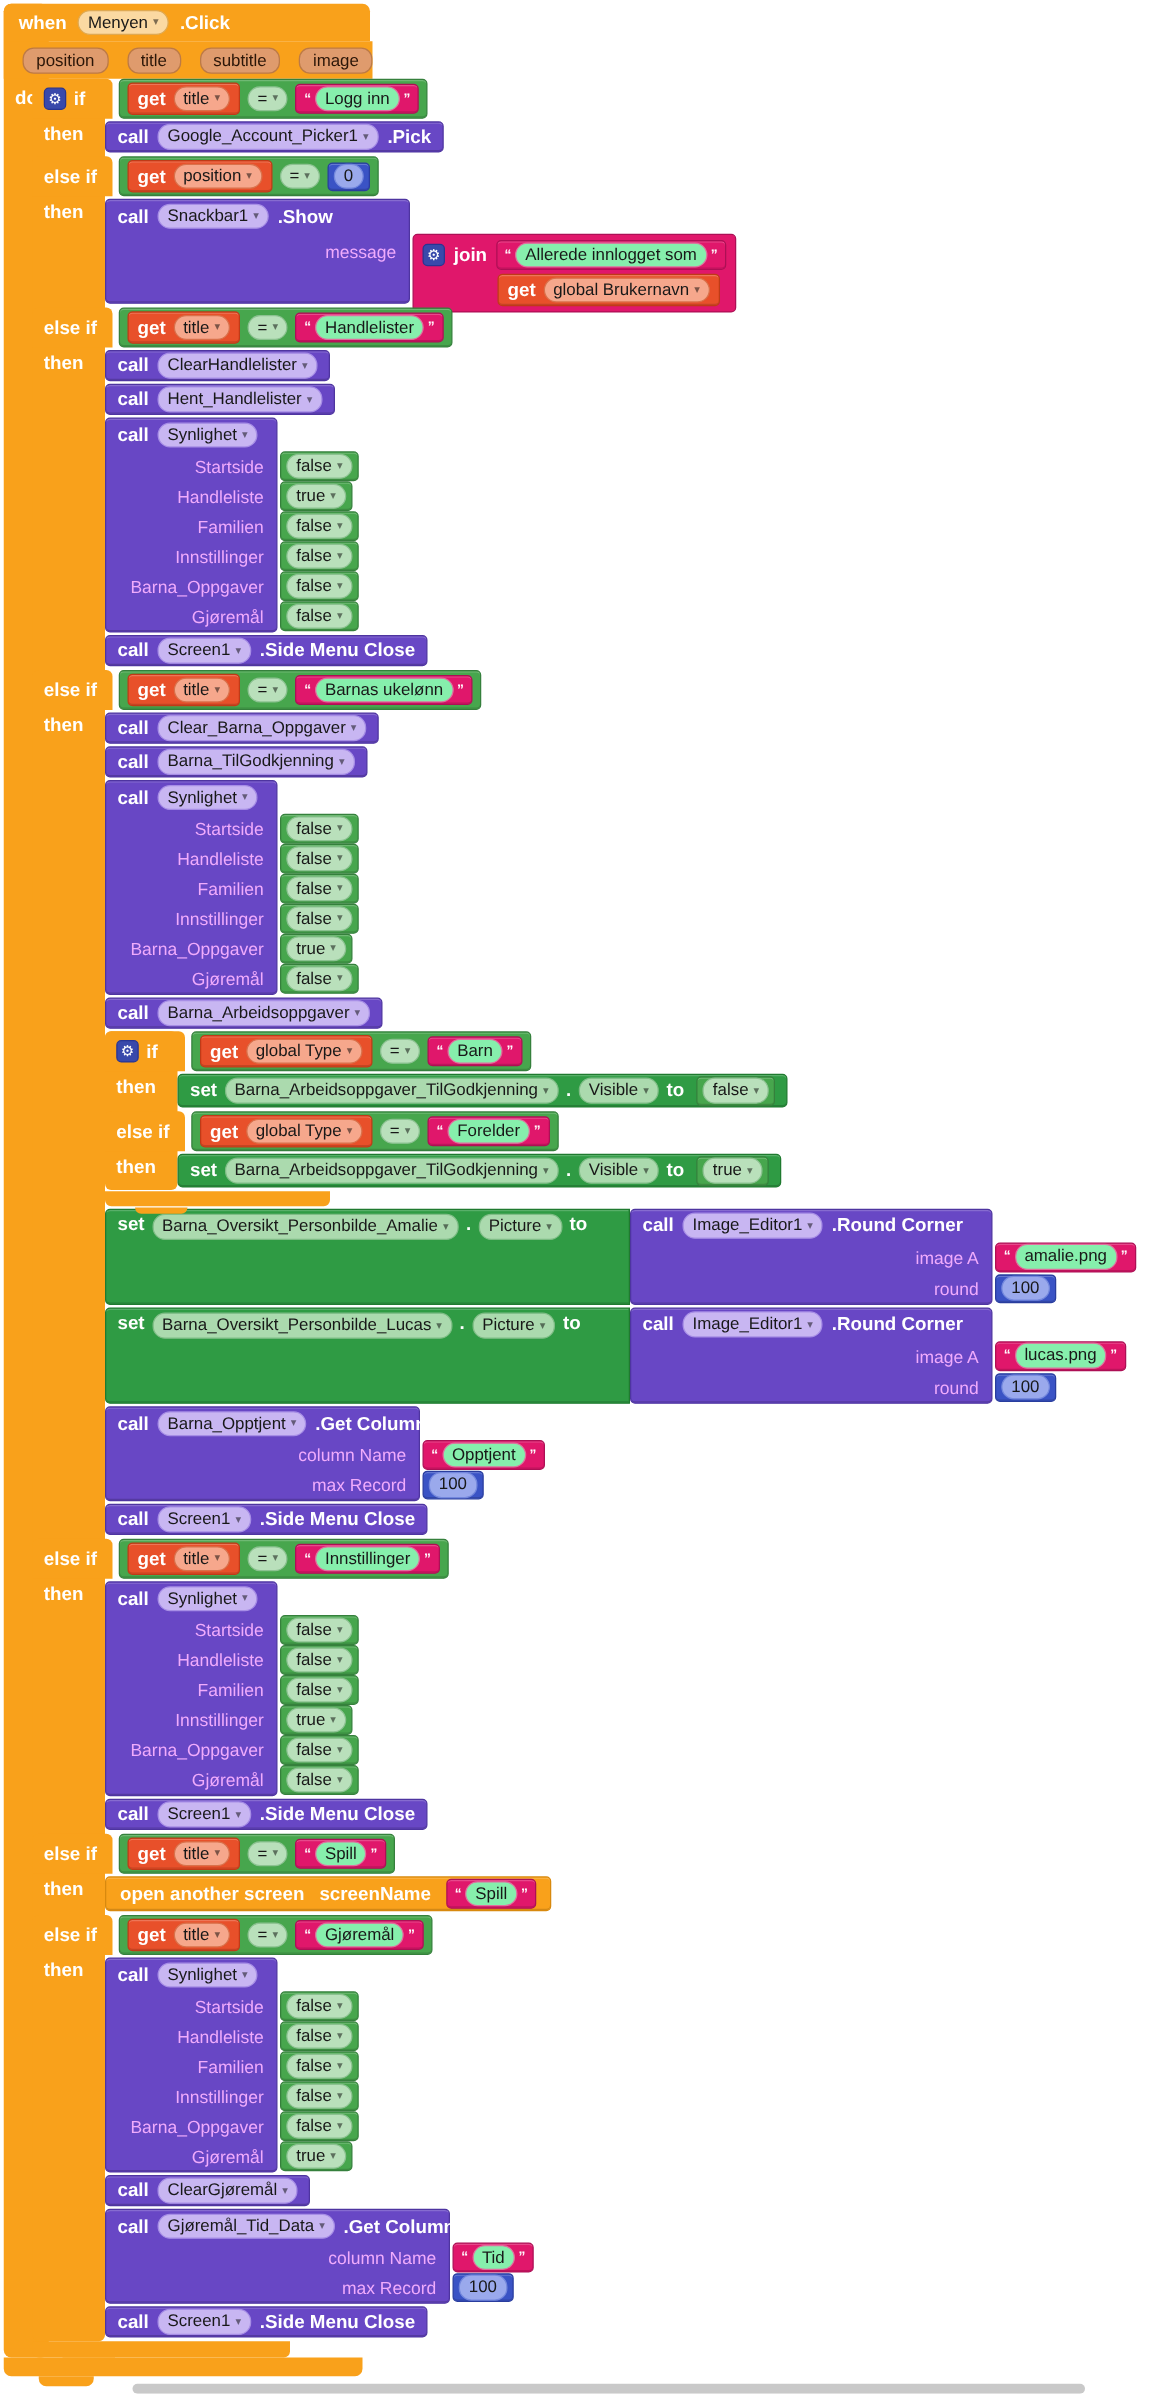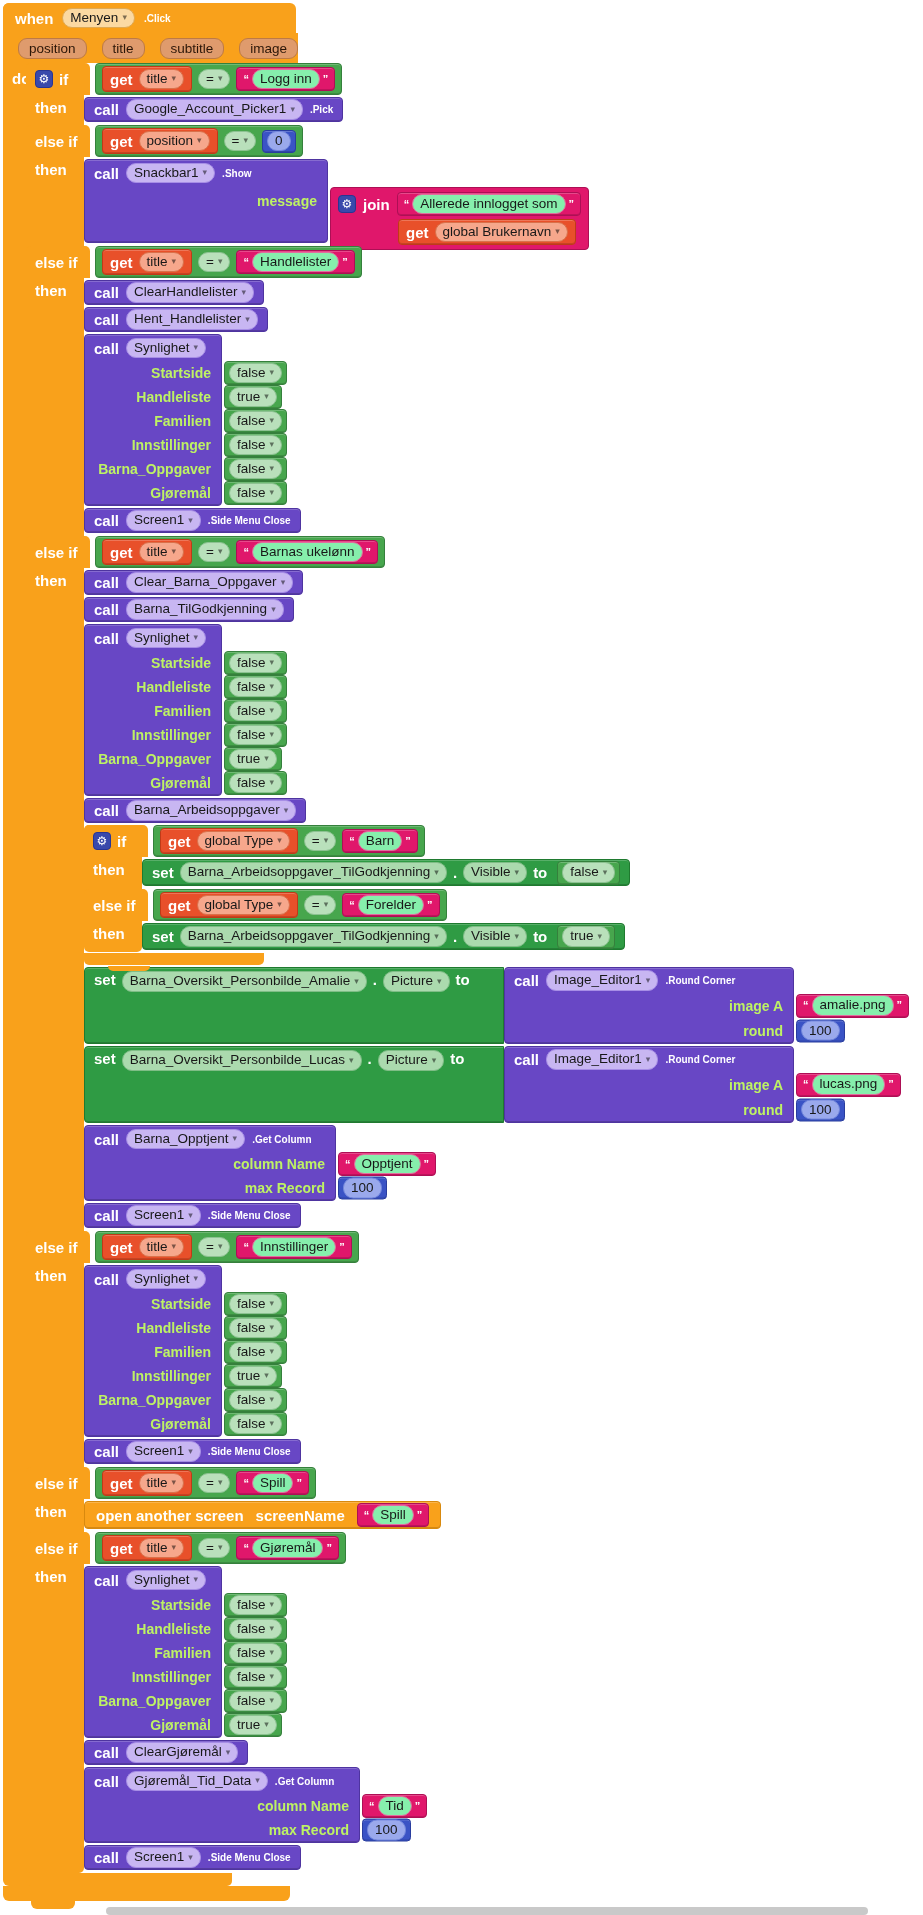--- a/index.html
+++ b/index.html
@@ -12,22 +12,22 @@
     --math:#3A53C5;  --mathB:#293D9E;
     --mut:#3949AB;
   }
   *{box-sizing:border-box;}
   html,body{margin:0;padding:0;}
   body{width:923px;height:1915px;background:#ffffff;overflow:hidden;
        font-family:"Liberation Sans",sans-serif;}
   #canvas{position:relative;width:923px;height:1915px;}
 
   .kw{color:#fff;font-weight:700;font-size:15px;white-space:nowrap;}
-  .meth{color:#fff;font-weight:700;font-size:10px;white-space:nowrap;}
-  .plabel{color:#bef264;font-weight:700;font-size:14px;white-space:nowrap;}
+  .meth{color:#fff;font-weight:700;font-size:15px;white-space:nowrap;}
+  .plabel{color:#f0abfc;font-weight:400;font-size:14px;white-space:nowrap;}
   .q{color:#fff;font-size:11px;font-weight:700;line-height:1;}
   .arr{font-size:9px;margin-left:4px;color:rgba(0,0,0,.5);}
   .pill{display:inline-flex;align-items:center;border-radius:10px;padding:1px 7px;
         font-size:13.5px;color:#181818;white-space:nowrap;line-height:1.25;}
   .ptan{background:#FBD9A2;border:1px solid #DFA952;}
   .ppurple{background:#C8B6F2;border:1px solid #A78EE6;}
   .pgreen{background:#ABDAAE;border:1px solid #7FBD86;}
   .pget{background:#F6A78C;border:1px solid #D9714B;}
   .pcmp{background:#B9E0BB;border:1px solid #8CC291;}
   .pstr{background:#86efac;border:1px solid #E06F9E;}

